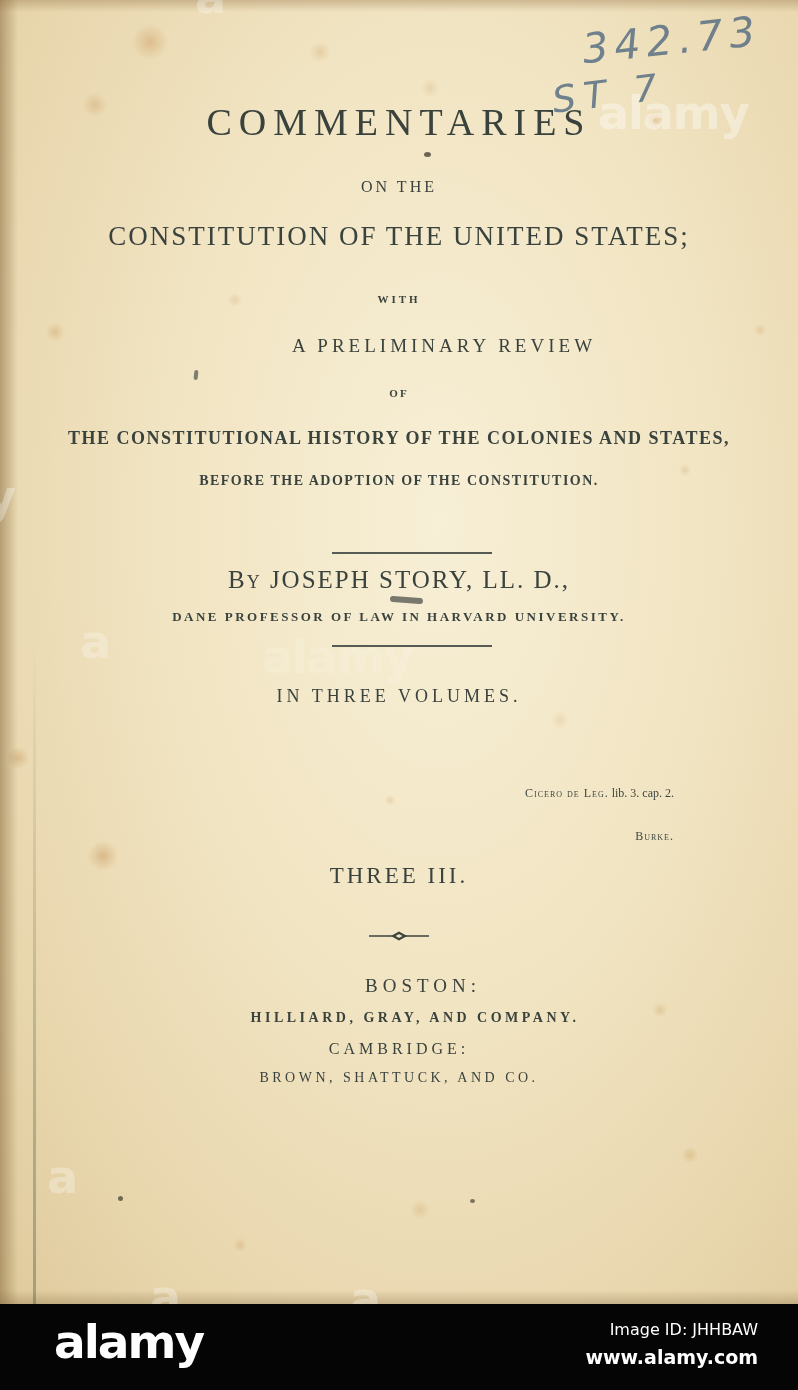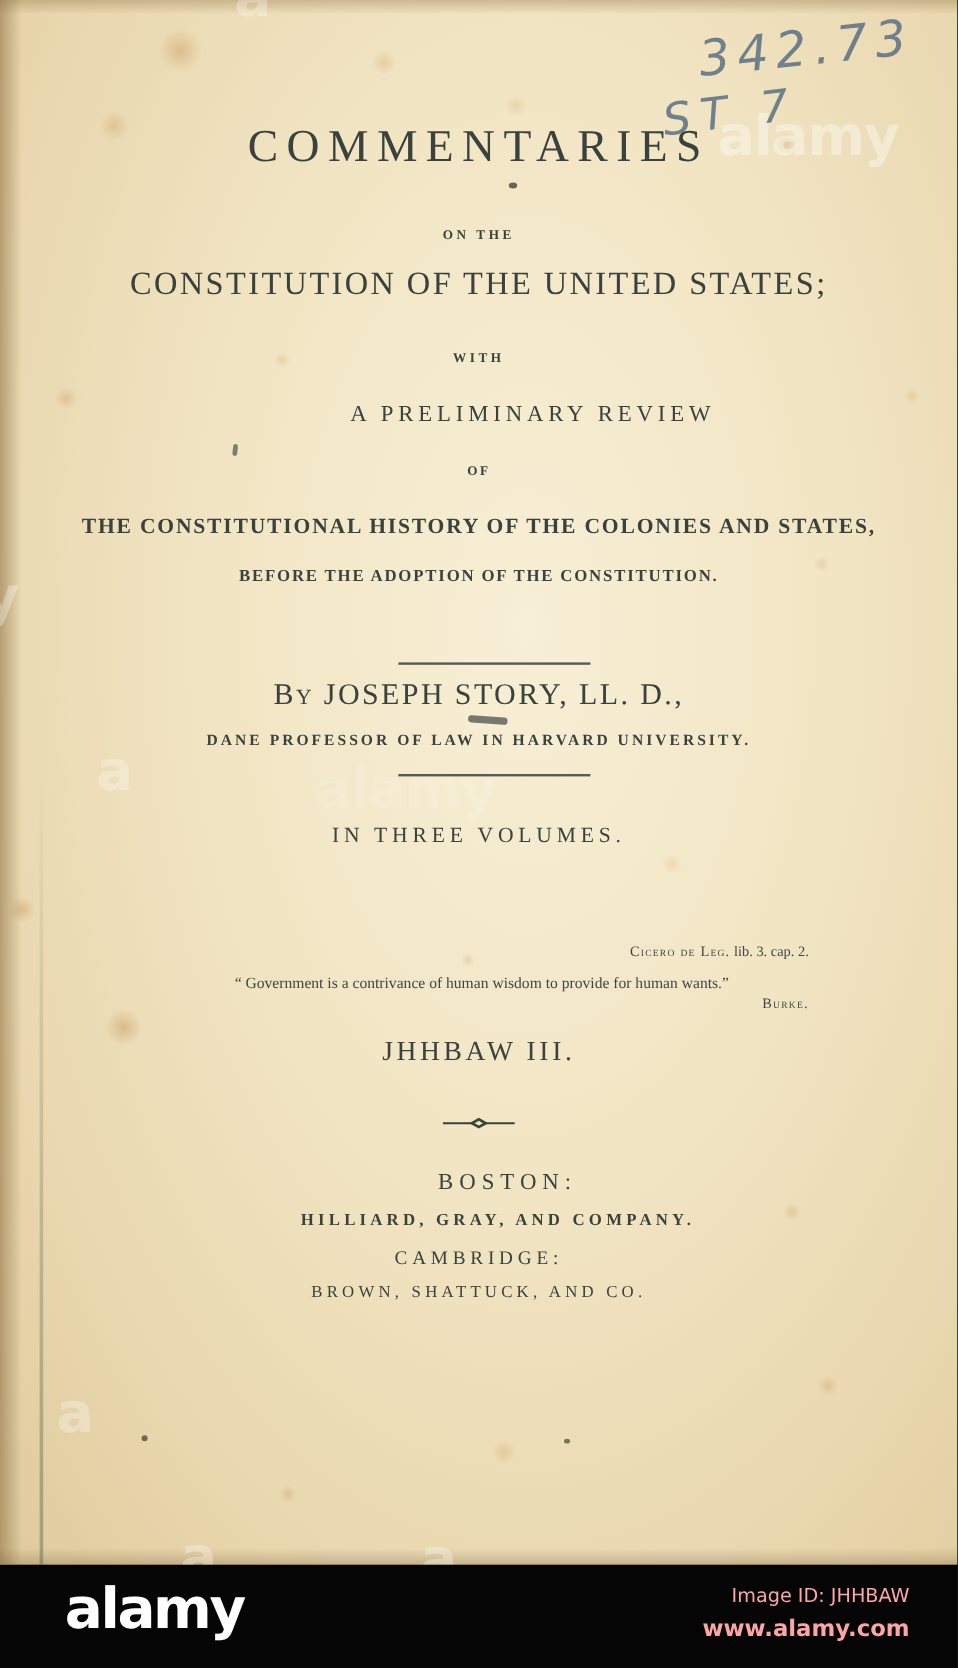--- a/index.html
+++ b/index.html
@@ -40,21 +40,21 @@
     radial-gradient(circle 10px at 240px 1245px,rgba(195,140,75,.28), rgba(195,140,75,0) 70%),
     radial-gradient(circle  8px at 390px 800px, rgba(200,150,85,.25), rgba(200,150,85,0) 70%),
     radial-gradient(circle 12px at 560px 720px, rgba(205,160,95,.22), rgba(205,160,95,0) 70%);}
   .speck{position:absolute;background:#4a4336;border-radius:50%;}
   
   .wm{position:absolute;color:#fff;opacity:.30;font-family:"DejaVu Sans",sans-serif;
       font-weight:bold;font-size:46px;letter-spacing:-1px;pointer-events:none;}
   
   .line{position:absolute;left:0;width:798px;text-align:center;color:#3a423d;white-space:nowrap;}
   .title        {top:100px;font-size:38px;letter-spacing:7px;}
-  .on-the       {top:178px;font-size:11px;font-weight:bold;letter-spacing:3px;margin-top:12px;}
+  .on-the       {top:178px;font-size:16px;font-weight:normal;letter-spacing:3px;}
   .subtitle     {top:221px;font-size:27px;letter-spacing:2px;}
   .with         {top:293px;font-size:11px;font-weight:bold;letter-spacing:3px;}
   .review       {top:335px;font-size:19px;letter-spacing:4px;padding-left:45px;}
   .of           {top:387px;font-size:11px;font-weight:bold;letter-spacing:2px;}
   .history      {top:428px;font-size:18px;font-weight:bold;letter-spacing:1.5px;}
   .before       {top:473px;font-size:14px;font-weight:bold;letter-spacing:1.5px;}
   .rule{position:absolute;left:332px;width:160px;height:2px;background:#3a423d;opacity:.85;}
   .rule1{top:552px;}
   .rule2{top:645px;}
   .byline       {top:566px;font-size:25px;font-variant:small-caps;letter-spacing:2px;}
@@ -79,21 +79,21 @@
   .call1{left:582px;top:16px;font-size:41px;letter-spacing:6px;transform:rotate(-6deg);}
   .call2{left:552px;top:72px;font-size:37px;letter-spacing:8px;transform:rotate(-7deg);}
   .pencil-mark{position:absolute;background:#63635c;border-radius:3px;}
   .mark-story{left:390px;top:597px;width:33px;height:6px;transform:rotate(4deg);opacity:.85;}
   .mark-of{left:194px;top:370px;width:4px;height:10px;transform:rotate(6deg);opacity:.8;border-radius:2px;}
   
   .bar{position:absolute;left:0;top:1304px;width:798px;height:86px;background:#050505;
        font-family:"DejaVu Sans",sans-serif;}
   .bar-logo{position:absolute;left:54px;top:10px;color:#fff;font-weight:bold;
        font-size:47px;letter-spacing:-2px;}
-  .bar-right{position:absolute;right:40px;top:16px;text-align:right;color:#fca5a5;}
+  .bar-right{position:absolute;right:40px;top:16px;text-align:right;color:#ffffff;}
   .bar-id{font-size:16px;font-weight:normal;}
   .bar-url{font-size:19px;font-weight:bold;margin-top:7px;margin-left:45px;}
 </style>
 </head>
 <body>
 
 <div class="stage">
 
   <div class="paper">
     <div class="foxing"></div>
@@ -129,24 +129,23 @@
     <div class="line author-title">DANE PROFESSOR OF LAW IN HARVARD UNIVERSITY.</div>
     <div class="rule rule2"></div>
     <div class="pencil-mark mark-of"></div>
     <div class="speck" style="left:424px;top:152px;width:7px;height:5px;opacity:.8"></div>
     <div class="speck" style="left:118px;top:1196px;width:5px;height:5px;opacity:.75"></div>
     <div class="speck" style="left:470px;top:1199px;width:5px;height:4px;opacity:.7"></div>
 
     <div class="line volumes">IN THREE VOLUMES.</div>
 
     <div class="quote-block quote1-attr"><span class="sc">Cicero de Leg.</span><span> lib. 3. cap. 2.</span></div>
-    <div class="quote-block quote2">“ Government is a contrivance of human wisdom to provide for human wants.”</div>
     <div class="quote-block quote2-attr"><span class="sc">Burke.</span></div>
 
-    <div class="line volume">JHHBAW III.</div>
+    <div class="line volume">THREE III.</div>
 
     <div class="ornament">
       <svg width="60" height="14" viewBox="0 0 60 14">
         <line x1="0" y1="7" x2="60" y2="7" stroke="#3a423d" stroke-width="1.6"></line>
         <path d="M22 7 L30 2.5 L38 7 L30 11.5 Z" fill="#3a423d"></path>
         <path d="M26.5 7 L30 5 L33.5 7 L30 9 Z" fill="#efe2c2"></path>
       </svg>
     </div>
 
     <div class="line city1">BOSTON:</div>

